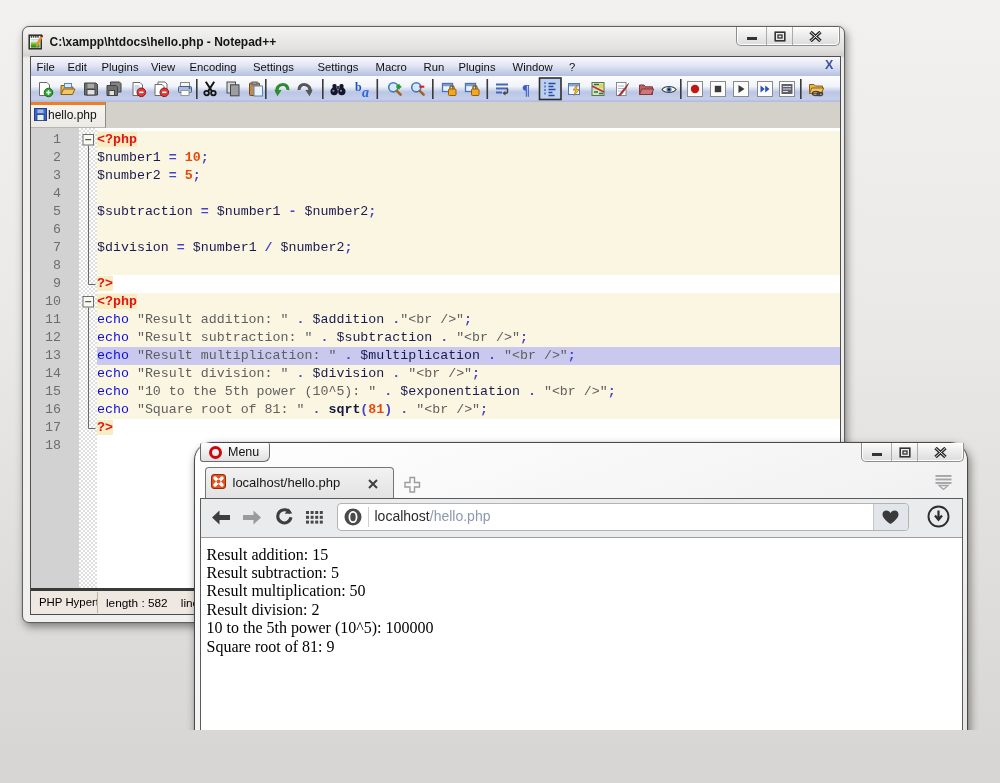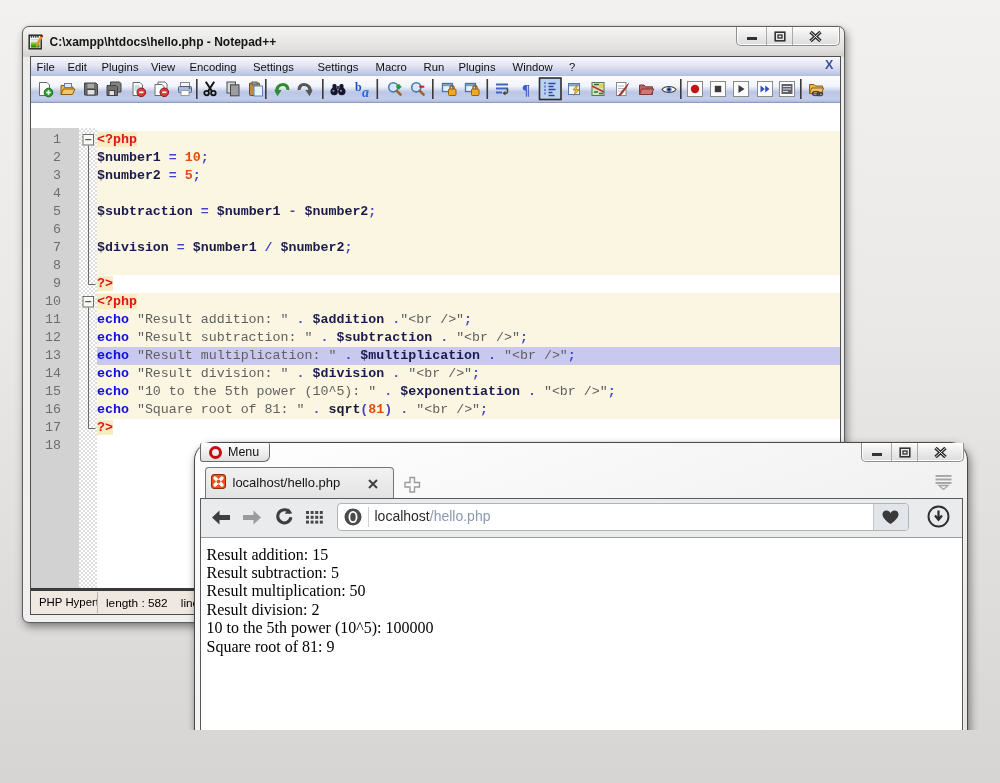--- a/index.html
+++ b/index.html
@@ -22,24 +22,24 @@
 #npp-tabbar{position:absolute;left:0;top:45px;width:100%;height:26px;background:#D4D1CA;border-bottom:1px solid #9B9890}
 #npp-tab{position:absolute;left:0;top:0;width:74px;height:25px;background:linear-gradient(180deg,#F7F6F3,#ECEAE5);border-right:1px solid #8A8A8A;border-bottom:1px solid #B9B6AF}
 #npp-tab .bar{position:absolute;left:0;top:0;width:100%;height:3px;background:#F07F24}
 #npp-tab .lbl{position:absolute;left:17px;top:6px;font-size:12px;color:#111}
 #editor{position:absolute;left:0;top:71px;width:809px;height:460px;background:#fff;overflow:hidden;font-family:"Liberation Mono",monospace;font-size:13.3px;line-height:18px}
 #marg{position:absolute;left:0;top:0;width:48px;height:100%;background:#D2D2D2}
 #fold{position:absolute;left:48px;top:0;width:18px;height:100%;background-image:conic-gradient(#DEDEDE 25%,#FFFFFF 0 50%,#DEDEDE 0 75%,#FFFFFF 0);background-size:4px 4px}
 #nums{position:absolute;left:0;top:3px;width:30px;text-align:right;color:#6E6E6E;white-space:pre}
 .crow{position:absolute;left:66px;right:0;height:18px}
 .cl{position:absolute;left:66px;height:18px;white-space:pre;color:#101040}
-.v{color:#1A1A50;font-weight:bold}
+.v{color:#1A1A50;font-weight:normal}
 .o{color:#4343CB;font-weight:bold}
 .n{color:#E8490E;font-weight:bold}
-.k{color:#0D0DE0;font-weight:bold}
+.k{color:#0D0DE0;font-weight:normal}
 .s{color:#5F5F5F}
 .t{color:#E01414;font-weight:bold;background:#F8ECC2}
 .f{color:#16163E;font-weight:bold}
 #npp-statsep{position:absolute;left:0;top:531px;width:100%;height:3px;background:#3A3A3A}
 #npp-status{position:absolute;left:0;top:534px;width:100%;height:23px;background:#EFE8E1;font-size:12px;color:#000}
 #npp-status .s1{position:absolute;left:8px;top:4.5px;width:58px;overflow:hidden;white-space:nowrap;font-size:11.4px}
 #npp-status .sep{position:absolute;left:66px;top:1px;width:1px;height:21px;background:#BBB2A8}
 #npp-status .s2{position:absolute;left:75px;top:4.5px;white-space:pre;font-size:11.8px}
 
 #opera{position:absolute;left:194px;top:442px;width:772px;height:310px;border:1.5px solid #4A4A4A;border-radius:18px;
@@ -287,20 +287,31 @@
               <rect x="2.5" y="3" width="11" height="10" fill="#5E6170"></rect>
               <path d="M4 5.5 h8 M4 8 h8 M4 10.5 h5" stroke="#DDD" stroke-width="1.2"></path>
             </g>
       <g transform="translate(777,5)">
               <path d="M1.5 12.5 V3.5 h4.5 L7.5 5 H14.5 V12.5 Z" fill="#E8B44C" stroke="#8A6014"></path>
               <path d="M1.5 12.5 L3.8 7 h12 L13.2 12.5 Z" fill="#F4C566" stroke="#8A6014"></path>
               <ellipse cx="8" cy="12.5" rx="3.6" ry="2" fill="none" stroke="#444" stroke-width="1.5"></ellipse>
               <ellipse cx="11.8" cy="13" rx="2.8" ry="1.7" fill="none" stroke="#444" stroke-width="1.3"></ellipse>
             </g>
     </svg></div>
+    <div id="npp-tabbar">
+      <div id="npp-tab">
+        <div class="bar"></div>
+        <svg style="position:absolute;left:3px;top:6px" width="13" height="13" viewBox="0 0 13 13">
+          <rect x="0.5" y="0.5" width="12" height="12" fill="#3A66C8" stroke="#24408C"></rect>
+          <rect x="3" y="6.5" width="7" height="6" fill="#E8F0E8" stroke="#24408C" stroke-width=".8"></rect>
+          <rect x="3.5" y="1.5" width="6" height="3.5" fill="#9FB8E8"></rect>
+        </svg>
+        <div class="lbl">hello.php</div>
+      </div>
+    </div>
     <div id="editor">
       <div id="marg"></div>
       <div id="fold"></div>
       <pre id="nums" style="margin:0;font:inherit">  1
   2
   3
   4
   5
   6
   7

